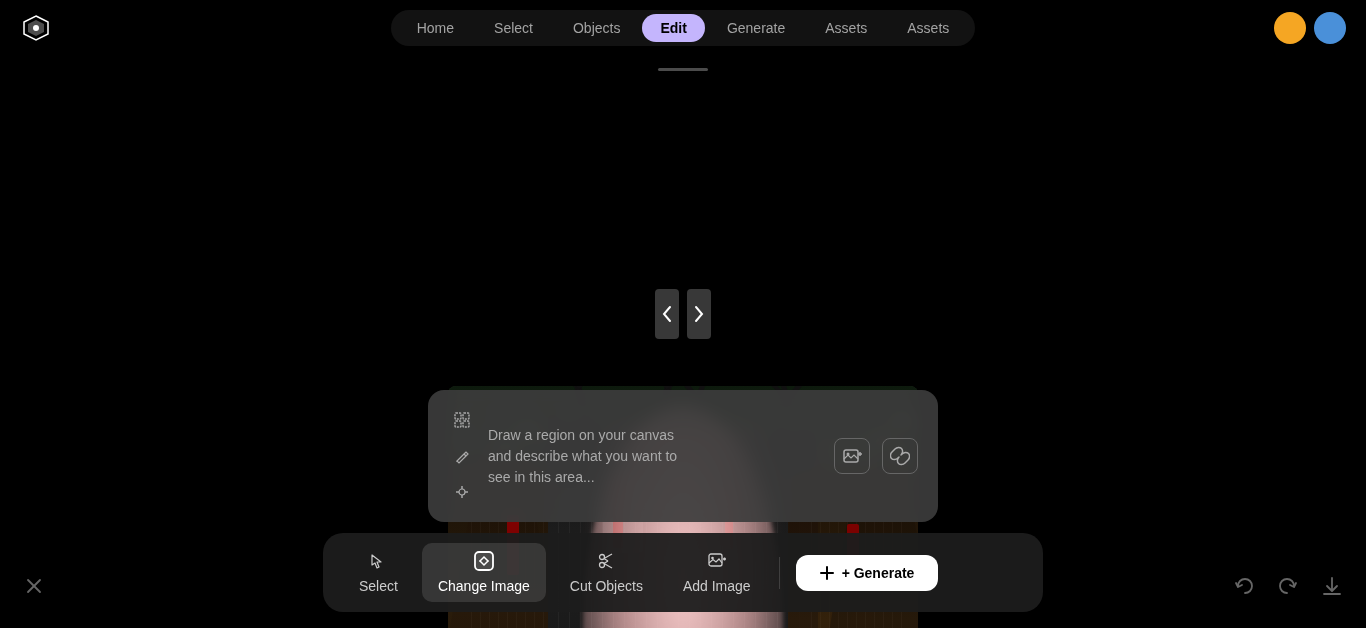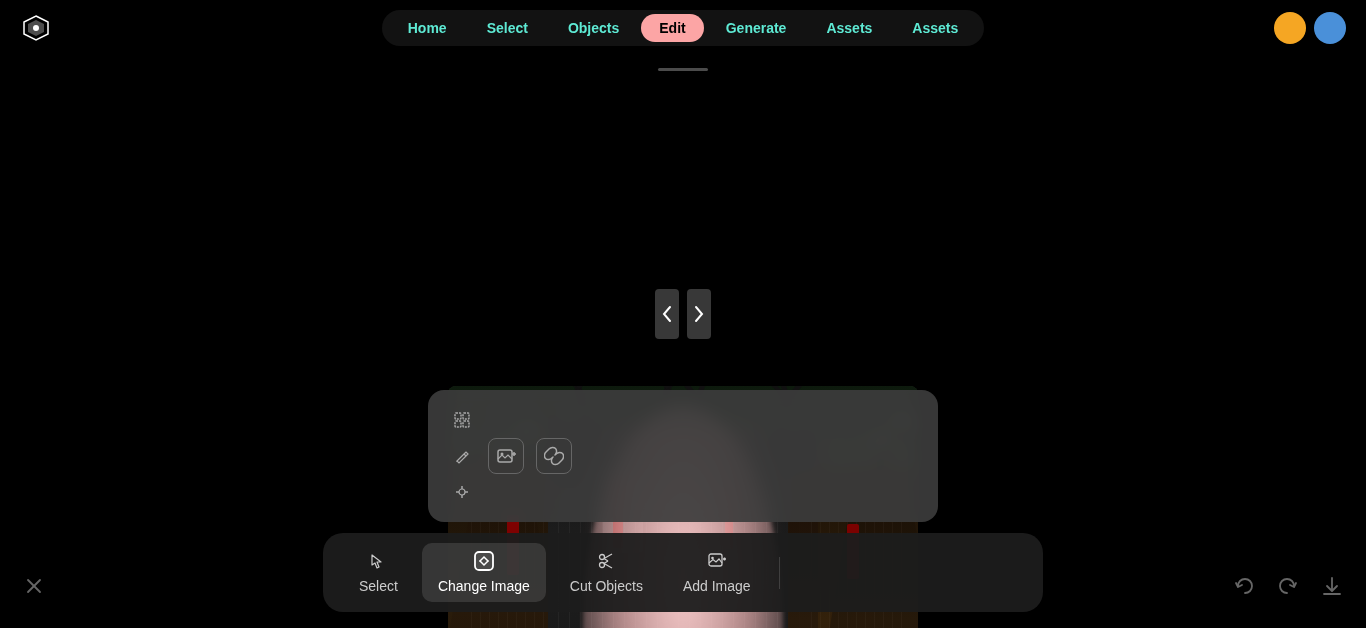--- a/index.html
+++ b/index.html
@@ -43,27 +43,26 @@
       gap: 4px;
       align-items: center;
       background: rgba(30,30,30,0.6);
       border-radius: 30px;
       padding: 4px 8px;
     }
     .nav-item {
       padding: 6px 18px;
       border-radius: 20px;
       font-size: 14px;
-      color: #5eead4;
+      color: #a3a3a3;
       cursor: pointer;
       transition: all 0.2s;
-      font-weight: bold;
     }
     .nav-item.active {
-      background: #fca5a5;
+      background: #c4b5fd;
       color: #000;
       font-weight: 600;
     }
     .user-area {
       position: absolute;
       right: 20px;
       top: 50%;
       transform: translateY(-50%);
       display: flex;
       gap: 8px;
@@ -504,20 +503,25 @@
       <svg width="16" height="16" viewBox="0 0 16 16">
         <line x1="8" y1="2" x2="8" y2="5" stroke="#aaa" stroke-width="1.5"></line>
         <line x1="8" y1="11" x2="8" y2="14" stroke="#aaa" stroke-width="1.5"></line>
         <line x1="2" y1="8" x2="5" y2="8" stroke="#aaa" stroke-width="1.5"></line>
         <line x1="11" y1="8" x2="14" y2="8" stroke="#aaa" stroke-width="1.5"></line>
         <circle cx="8" cy="8" r="3" stroke="#aaa" stroke-width="1.2" fill="none"></circle>
       </svg>
     </div>
   </div>
 
+  <div class="toolbar-text">
+    <div>Draw a region on your canvas</div>
+    <div>and describe what you want to</div>
+    <div>see in this area...</div>
+  </div>
 
   <div class="toolbar-right-icons">
     <div class="toolbar-right-btn" title="Add image">
       <svg width="20" height="20" viewBox="0 0 20 20">
         <rect x="2" y="4" width="14" height="12" rx="2" stroke="#aaa" stroke-width="1.5" fill="none"></rect>
         <circle cx="6" cy="8" r="1.5" fill="#aaa"></circle>
         <path d="M2 13 L6 9 L9 12 L12 9 L16 13" stroke="#aaa" stroke-width="1.2" fill="none"></path>
         <line x1="16" y1="8" x2="20" y2="8" stroke="#aaa" stroke-width="1.5"></line>
         <line x1="18" y1="6" x2="18" y2="10" stroke="#aaa" stroke-width="1.5"></line>
       </svg>
@@ -574,20 +578,27 @@
         <path d="M1 10 L5 6.5 L8 9 L11 6 L14 10" stroke="#ccc" stroke-width="1.2" fill="none"></path>
         <line x1="15" y1="6" x2="18" y2="6" stroke="#ccc" stroke-width="1.5"></line>
         <line x1="16.5" y1="4.5" x2="16.5" y2="7.5" stroke="#ccc" stroke-width="1.5"></line>
       </svg>
     </div>
     <span>Add Image</span>
   </div>
 
   <div class="tool-separator"></div>
 
+  <div class="generate-btn">
+    <svg width="14" height="14" viewBox="0 0 14 14">
+      <line x1="7" y1="1" x2="7" y2="13" stroke="#000" stroke-width="2" stroke-linecap="round"></line>
+      <line x1="1" y1="7" x2="13" y2="7" stroke="#000" stroke-width="2" stroke-linecap="round"></line>
+    </svg>
+    <span>+ Generate</span>
+  </div>
 </div>
 
 <div class="bottom-left-controls">
   <div class="close-btn">
     <svg width="16" height="16" viewBox="0 0 16 16">
       <line x1="2" y1="2" x2="14" y2="14" stroke="#666" stroke-width="1.8" stroke-linecap="round"></line>
       <line x1="14" y1="2" x2="2" y2="14" stroke="#666" stroke-width="1.8" stroke-linecap="round"></line>
     </svg>
   </div>
 </div>

